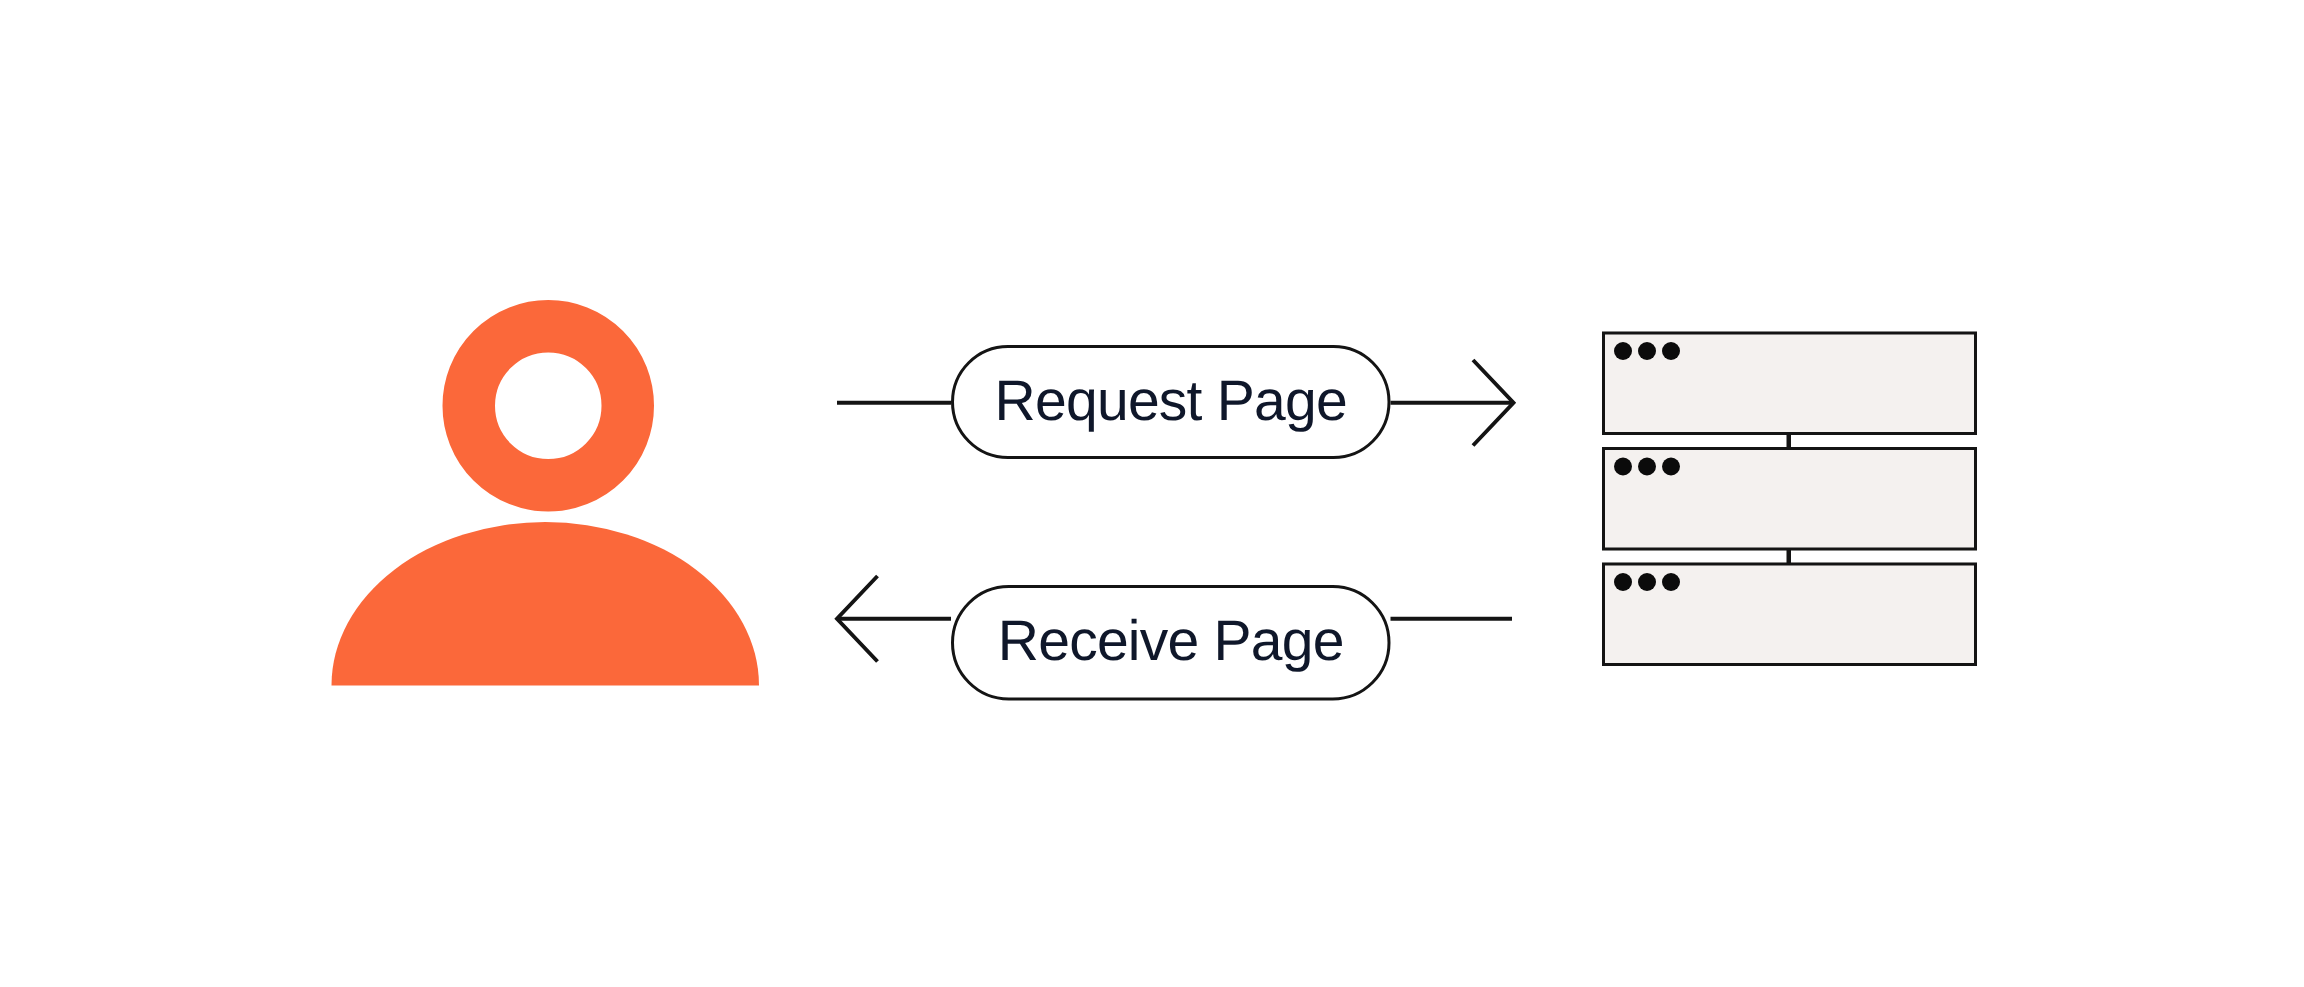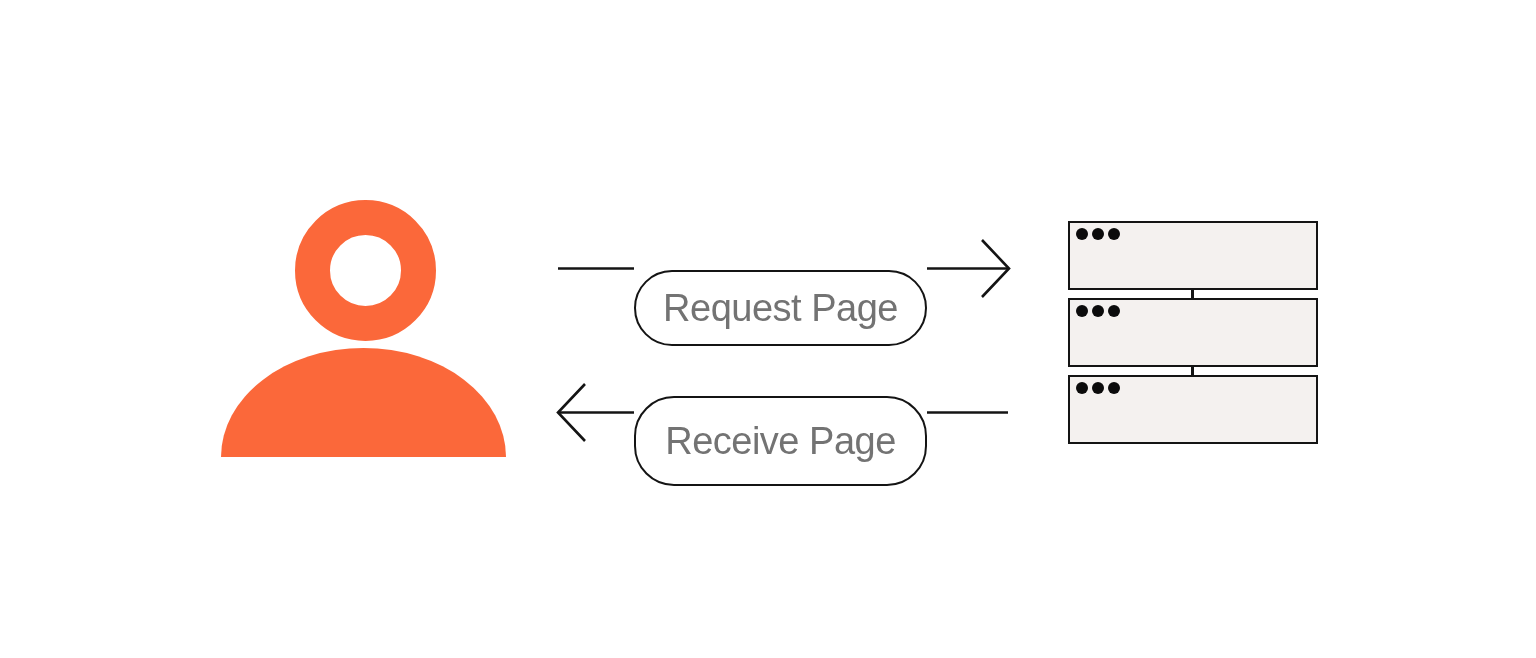--- a/index.html
+++ b/index.html
@@ -61,26 +61,25 @@
     height: 76px;
     box-sizing: border-box;
     border: 2.5px solid #141414;
     border-radius: 40px;
     background: #ffffff;
     display: flex;
     align-items: center;
     justify-content: center;
     font-size: 38px;
     letter-spacing: -0.5px;
-    color: #737373;
+    color: #0f172a;
     white-space: nowrap;
-    margin-top: 40px;
   }
   .pill.request { top: 230px; }
-  .pill.receive { top: 356px; height: 90px; }
+  .pill.receive { top: 390px; height: 77px; }
 
   
   .server-stack {
     position: absolute;
     left: 1068px;
     top: 221px;
     width: 250px;
   }
   .server-box {
     position: relative;

